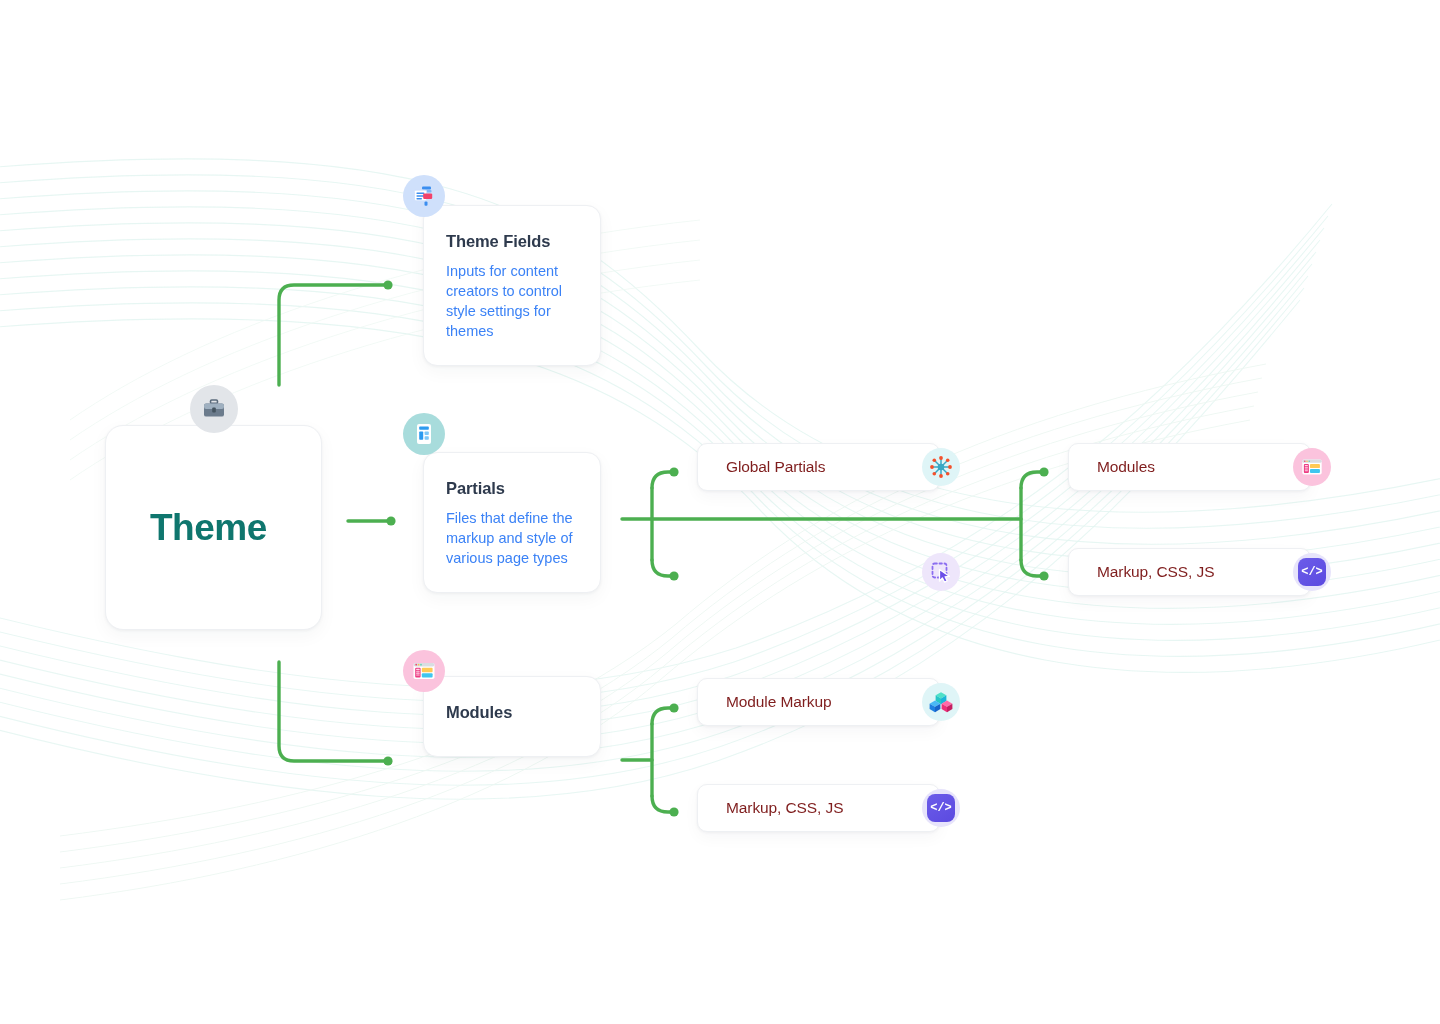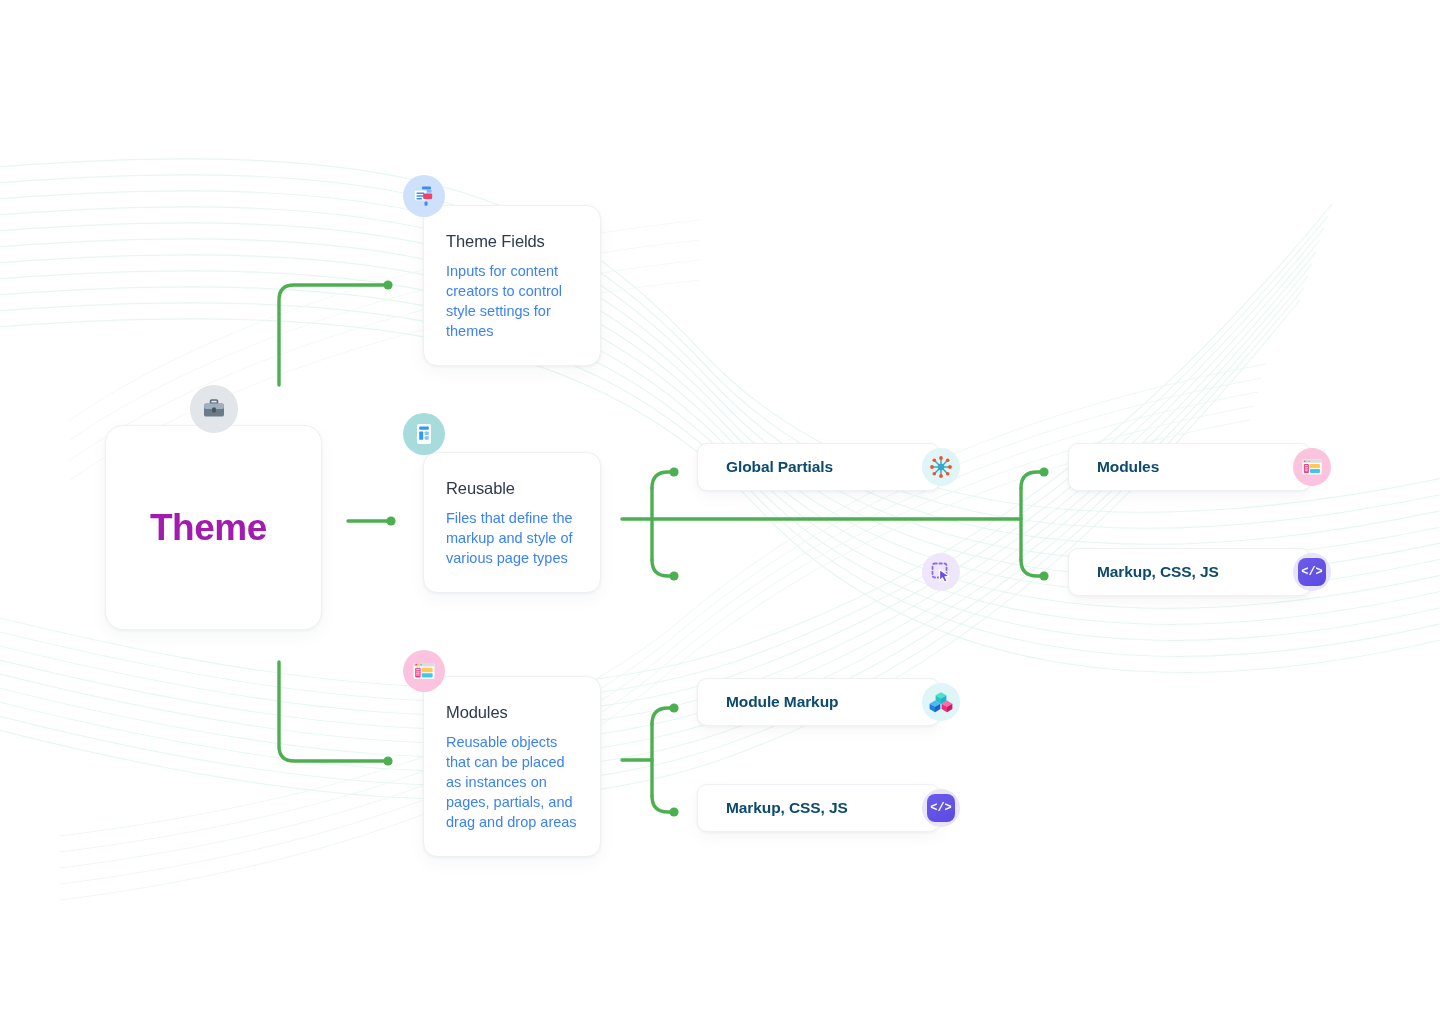--- a/index.html
+++ b/index.html
@@ -24,48 +24,48 @@
     border: 1px solid #eef0f3;
     border-radius: 14px;
     box-shadow: 0 1px 3px rgba(30,40,60,0.05), 0 6px 18px rgba(30,40,60,0.04);
   }
   .root-card {
     left: 105px; top: 425px; width: 217px; height: 205px;
     border-radius: 18px;
     display: flex; align-items: center;
   }
   .root-title {
-    font-size: 37px; font-weight: 700; color: #a21caf;
+    font-size: 37px; font-weight: 700; color: #0f766e;
     letter-spacing: -0.5px; padding-left: 44px;
   }
 
   .branch-card {
     width: 178px; padding: 26px 22px 24px 22px;
   }
   .branch-title {
-    font-size: 16.5px; font-weight: 400; color: #2e3a4d;
+    font-size: 16.5px; font-weight: 700; color: #2e3a4d;
     letter-spacing: -0.1px; margin-bottom: 10px;
   }
   .branch-desc {
     font-size: 14.5px; line-height: 20px; color: #3b82f6;
     font-weight: 400;
   }
   #card-theme-fields { left: 423px; top: 205px; }
   #card-templates    { left: 423px; top: 452px; }
   #card-modules      { left: 423px; top: 676px; }
 
   
   .pill {
     position: absolute; height: 48px;
     background: #fff; border: 1px solid #eef0f3; border-radius: 10px;
     box-shadow: 0 1px 3px rgba(30,40,60,0.05), 0 6px 16px rgba(30,40,60,0.035);
     display: flex; align-items: center;
   }
   .pill-label {
-    font-size: 15.5px; font-weight: 700; color: #0c4a6e;
+    font-size: 15.5px; font-weight: 400; color: #7f1d1d;
     padding-left: 28px; letter-spacing: -0.1px; white-space: nowrap;
   }
   #pill-global-partials { left: 697px; top: 443px; width: 243px; }
   #pill-drag-drop       { left: 697px; top: 548px; width: 243px; }
   #pill-modules-right   { left: 1068px; top: 443px; width: 243px; }
   #pill-markup-right    { left: 1068px; top: 548px; width: 243px; }
   #pill-module-fields   { left: 697px; top: 678px; width: 243px; }
   #pill-markup-bottom   { left: 697px; top: 784px; width: 243px; }
 
   
@@ -200,36 +200,35 @@
       <rect x="2.5" y="6.2" width="12" height="10.5" rx="1.4" fill="#ffffff" stroke="#cfe0fb" stroke-width="0.8"></rect>
       <rect x="4.4" y="8.4" width="8" height="1.5" rx="0.7" fill="#3b8ef0"></rect>
       <rect x="4.4" y="11.2" width="8" height="1.5" rx="0.7" fill="#3b8ef0"></rect>
       <rect x="4.4" y="14" width="5.6" height="1.5" rx="0.7" fill="#3b8ef0"></rect>
       <rect x="11.2" y="9.4" width="9" height="5.6" rx="1.2" fill="#f2426b"></rect>
       <rect x="12.5" y="17.5" width="3" height="4.2" rx="1" fill="#3b8ef0"></rect>
     </svg>
   </div>
 
   <div class="card branch-card" id="card-templates">
-    <div class="branch-title">Reusable</div>
+    <div class="branch-title">Partials</div>
     <div class="branch-desc">Files that define the markup and style of various page types</div>
   </div>
   <div class="icon-badge ib-tpl">
     <svg width="24" height="24" viewBox="0 0 24 24" aria-hidden="true">
       <rect x="5" y="2" width="14" height="20" rx="2" fill="#ffffff"></rect>
       <rect x="7.2" y="4.6" width="9.6" height="3.2" rx="0.8" fill="#2d9bf0"></rect>
       <rect x="7.2" y="9.4" width="4" height="8.4" rx="0.8" fill="#2d9bf0"></rect>
       <rect x="12.6" y="9.4" width="4.2" height="3.6" rx="0.8" fill="#7fc8f8"></rect>
       <rect x="12.6" y="14.2" width="4.2" height="3.6" rx="0.8" fill="#7fc8f8"></rect>
     </svg>
   </div>
 
   <div class="card branch-card" id="card-modules">
     <div class="branch-title">Modules</div>
-    <div class="branch-desc">Reusable objects that can be placed as instances on pages, partials, and drag and drop areas</div>
   </div>
   <div class="icon-badge ib-mod">
     <svg width="26" height="26" viewBox="0 0 26 26" aria-hidden="true">
       <rect x="2.5" y="5" width="21" height="16" rx="1.8" fill="#ffffff"></rect>
       <rect x="2.5" y="5" width="21" height="3.4" rx="1.8" fill="#d9dde2"></rect>
       <circle cx="5.2" cy="6.7" r="0.85" fill="#f2426b"></circle>
       <circle cx="7.6" cy="6.7" r="0.85" fill="#ffc24b"></circle>
       <circle cx="10" cy="6.7" r="0.85" fill="#63d2b0"></circle>
       <rect x="4.2" y="9.8" width="5.4" height="9.6" rx="1" fill="#ec3b82"></rect>
       <rect x="5.1" y="10.8" width="3.6" height="1.1" rx="0.5" fill="#ffd6e7"></rect>

